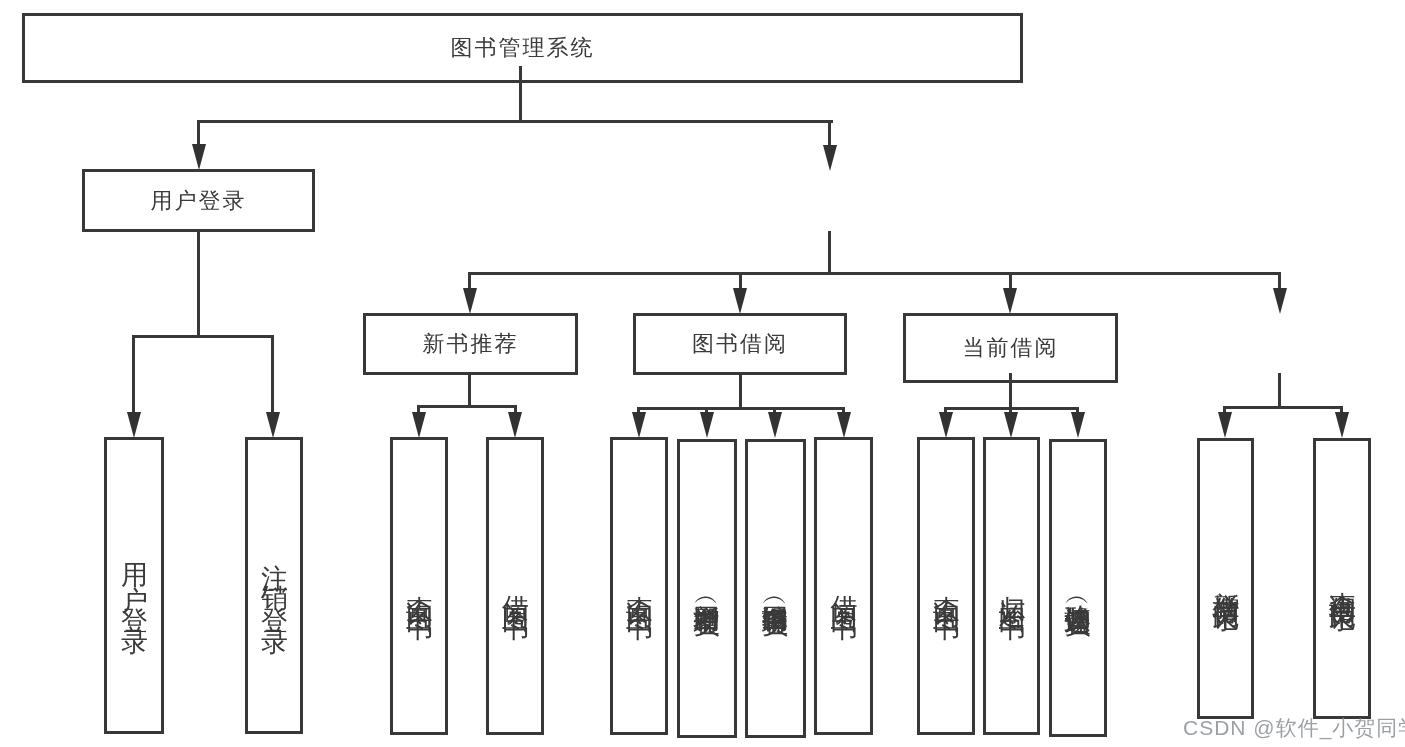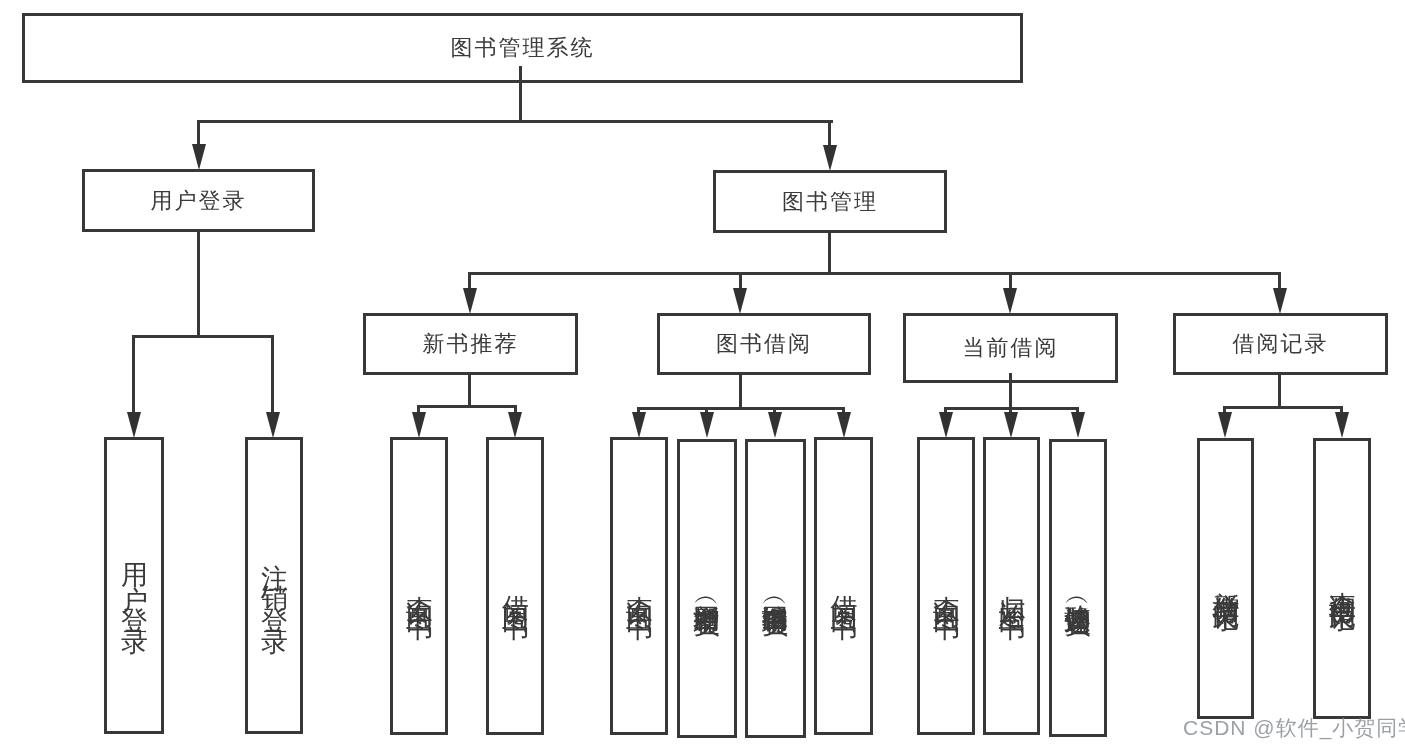--- a/index.html
+++ b/index.html
@@ -45,23 +45,20 @@
   <div class="vline" style="left:519px; top:66px; height:54px;"></div>
   <div class="hline" style="left:197px; top:120px; width:636px;"></div>
   <div class="vline" style="left:197px; top:120px; height:26px;"></div>
   <div class="arrowhead" style="left:192px; top:144px;"></div>
   <div class="vline" style="left:828px; top:120px; height:27px;"></div>
   <div class="arrowhead" style="left:823px; top:145px;"></div>
 
   <div class="box" style="left:82px; top:169px; width:233px; height:63px;">
     <span class="hlabel">用户登录</span>
   </div>
-  <div class="box" style="left:713px; top:170px; width:234px; height:63px;">
-    <span class="hlabel">图书管理</span>
-  </div>
 
   <div class="vline" style="left:197px; top:230px; height:105px;"></div>
   <div class="hline" style="left:132px; top:335px; width:142px;"></div>
   <div class="vline" style="left:132px; top:335px; height:78px;"></div>
   <div class="arrowhead" style="left:127px; top:412px;"></div>
   <div class="vline" style="left:271px; top:335px; height:78px;"></div>
   <div class="arrowhead" style="left:266px; top:412px;"></div>
 
   <div class="vline" style="left:828px; top:231px; height:41px;"></div>
   <div class="hline" style="left:468px; top:272px; width:813px;"></div>
@@ -70,28 +67,25 @@
   <div class="vline" style="left:739px; top:272px; height:16px;"></div>
   <div class="arrowhead" style="left:733px; top:288px;"></div>
   <div class="vline" style="left:1009px; top:272px; height:16px;"></div>
   <div class="arrowhead" style="left:1003px; top:288px;"></div>
   <div class="vline" style="left:1278px; top:272px; height:16px;"></div>
   <div class="arrowhead" style="left:1273px; top:288px;"></div>
 
   <div class="box" style="left:363px; top:313px; width:215px; height:62px;">
     <span class="hlabel">新书推荐</span>
   </div>
-  <div class="box" style="left:633px; top:313px; width:214px; height:62px;margin-left:24px;">
+  <div class="box" style="left:633px; top:313px; width:214px; height:62px;">
     <span class="hlabel">图书借阅</span>
   </div>
   <div class="box" style="left:903px; top:313px; width:215px; height:70px;">
     <span class="hlabel">当前借阅</span>
-  </div>
-  <div class="box" style="left:1173px; top:313px; width:215px; height:62px;">
-    <span class="hlabel">借阅记录</span>
   </div>
 
   <div class="vline" style="left:468px; top:373px; height:32px;"></div>
   <div class="hline" style="left:417px; top:405px; width:100px;"></div>
   <div class="vline" style="left:417px; top:405px; height:8px;"></div>
   <div class="arrowhead" style="left:412px; top:412px;"></div>
   <div class="vline" style="left:514px; top:405px; height:8px;"></div>
   <div class="arrowhead" style="left:508px; top:412px;"></div>
 
   <div class="vline" style="left:739px; top:373px; height:34px;"></div>

